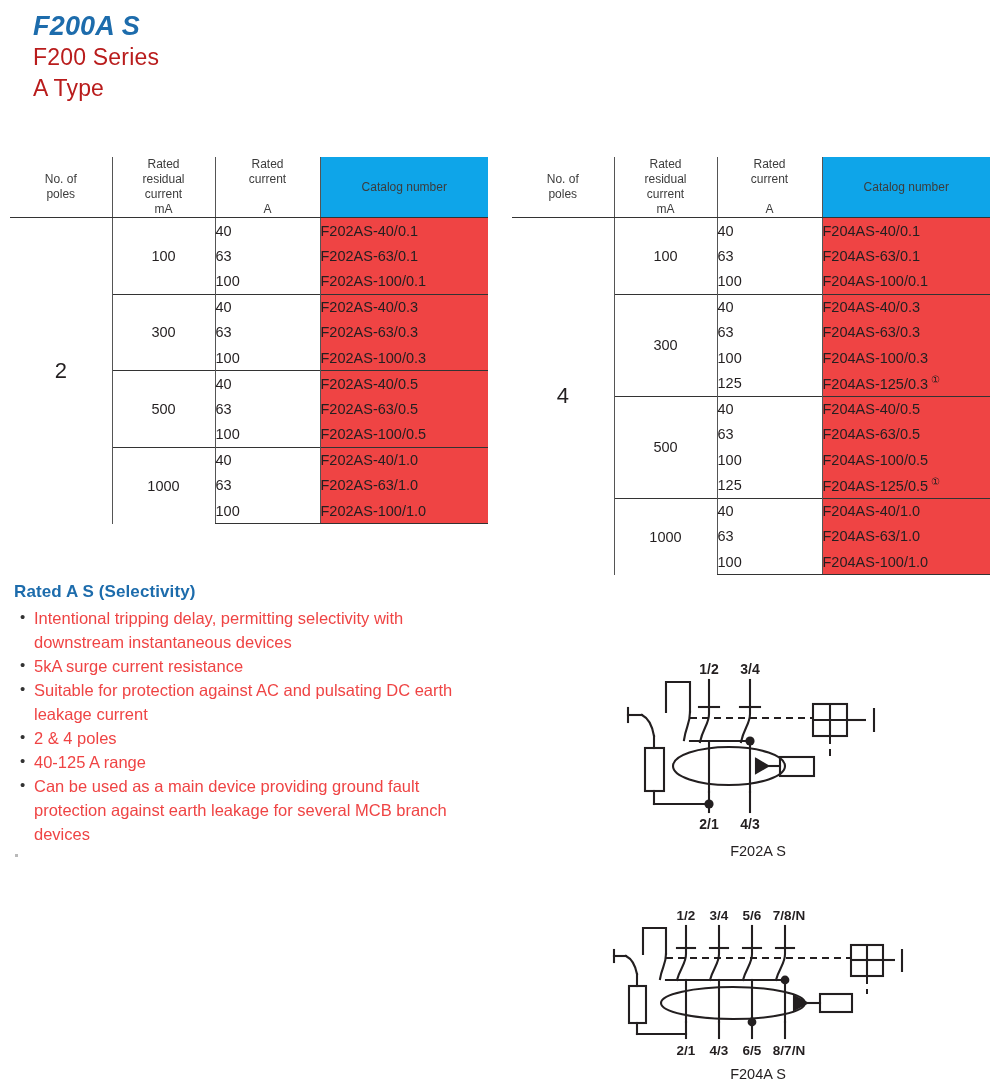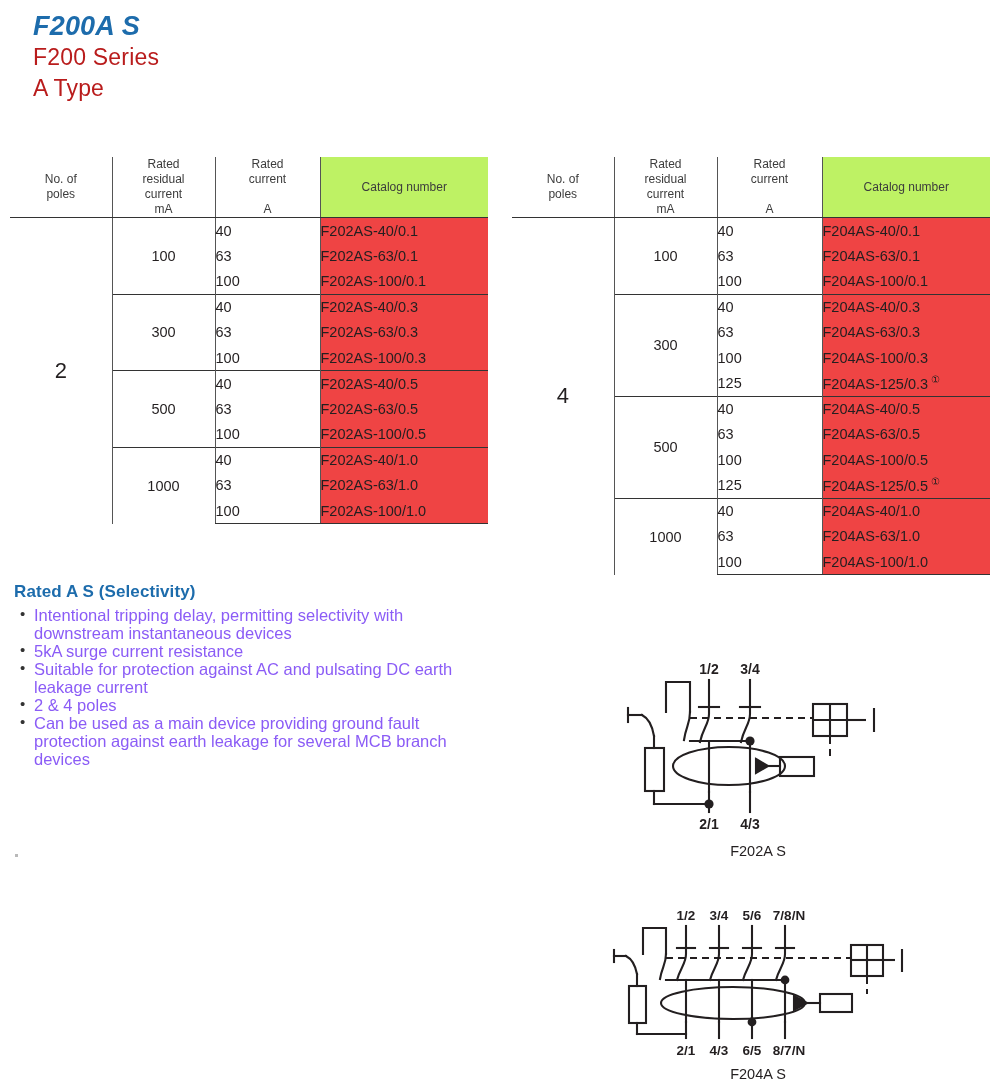--- a/index.html
+++ b/index.html
@@ -24,21 +24,21 @@
   }
 
   
   .tbl { position: absolute; border-collapse: collapse; table-layout: fixed; }
   .tbl td, .tbl th { padding: 0; margin: 0; font-weight: normal; }
 
   .hdr-cell {
     font-size: 12px; color: #3c3c3c; text-align: center;
     vertical-align: middle; line-height: 15px; padding: 6px 2px 5px 2px;
   }
-  .hdr-cell.cat { background: #bef264; vertical-align: middle; }
+  .hdr-cell.cat { background: #0ea5e9; vertical-align: middle; }
   .hdr-unit { display:block; }
 
   .c-poles { font-size: 22px; text-align: center; vertical-align: middle; color:#231f20; }
   .c-ma    { font-size: 14.5px; text-align: center; vertical-align: middle; color:#231f20; }
   .c-amp   { font-size: 14.5px; text-align: left; vertical-align: middle; color:#231f20; }
   .c-cat   { font-size: 14.5px; text-align: left; vertical-align: middle;
              background: #ef4444; padding-left: 8px; color:#231f20; white-space: nowrap; }
   .sup { font-size: 10px; vertical-align: super; margin-left: 3px; }
 
   
@@ -53,22 +53,22 @@
   .row-h { height: 25.5px; }
 
   
   .feat { position: absolute; left: 12px; top: 582px; width: 480px; }
   .feat-title {
     font-size: 17px; font-weight: bold; color: #1d6cac; margin: 0 0 4px 2px;
     letter-spacing: 0.1px;
   }
   .feat ul { list-style: none; margin: 0; padding: 0; }
   .feat li {
-    position: relative; font-size: 16.5px; line-height: 18px;
-    color: #8b5cf6; padding-left: 22px; margin-bottom: 0px;
+    position: relative; font-size: 16.5px; line-height: 24px;
+    color: #ef4444; padding-left: 22px; margin-bottom: 0px;
   }
   .feat li::before {
     content: "\2022"; position: absolute; left: 8px; top: -1px;
     font-size: 15px; color: #333;
   }
   .speck { position:absolute; left: 15px; top: 854px; width: 3px; height: 3px;
            background: #b9b9b9; }
 
   
   .diagram { position: absolute; }
@@ -237,20 +237,21 @@
       </tbody>
   </table>
 
   <div class="feat">
     <div class="feat-title">Rated A S (Selectivity)</div>
     <ul id="feat-list">
         <li>Intentional tripping delay, permitting selectivity with downstream instantaneous devices</li>
         <li>5kA surge current resistance</li>
         <li>Suitable for protection against AC and pulsating DC earth leakage current</li>
         <li>2 &amp; 4 poles</li>
+        <li>40-125 A range</li>
         <li>Can be used as a main device providing ground fault protection against earth leakage for several MCB branch devices</li>
       </ul>
   </div>
   <div class="speck"></div>
 
   <div class="diagram" style="left:608px; top:652px; width:300px;">
     <svg width="300" height="185" viewBox="0 0 300 185">
       <g stroke="#231f20" fill="none" stroke-width="2.1" stroke-linecap="square">
 
         <line x1="101" y1="28" x2="101" y2="55"></line>

